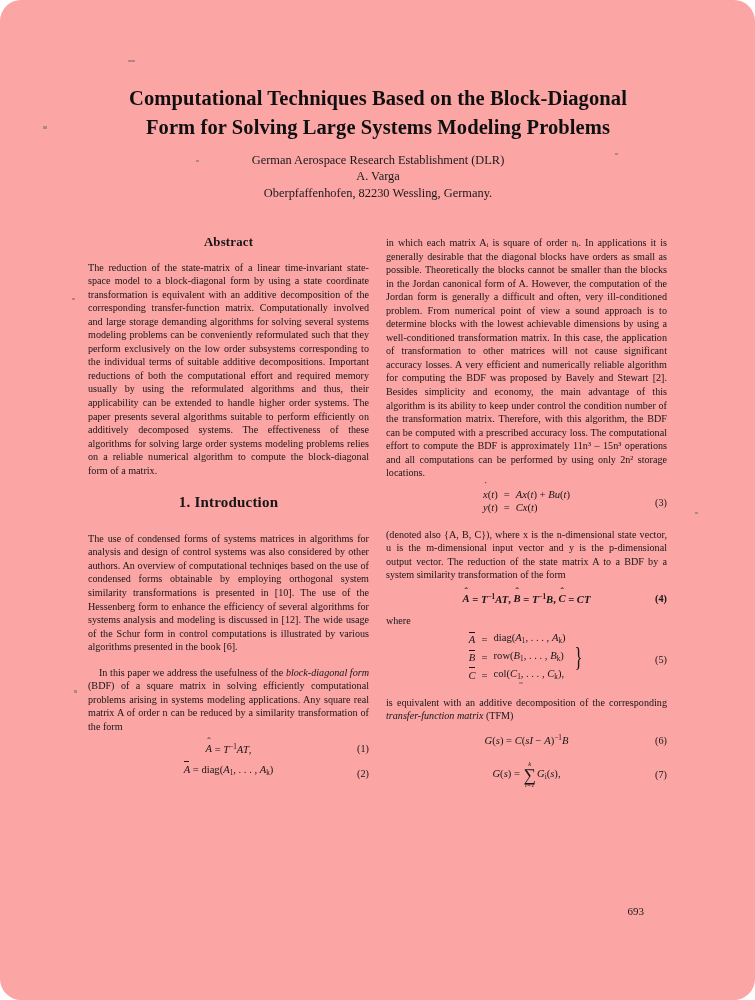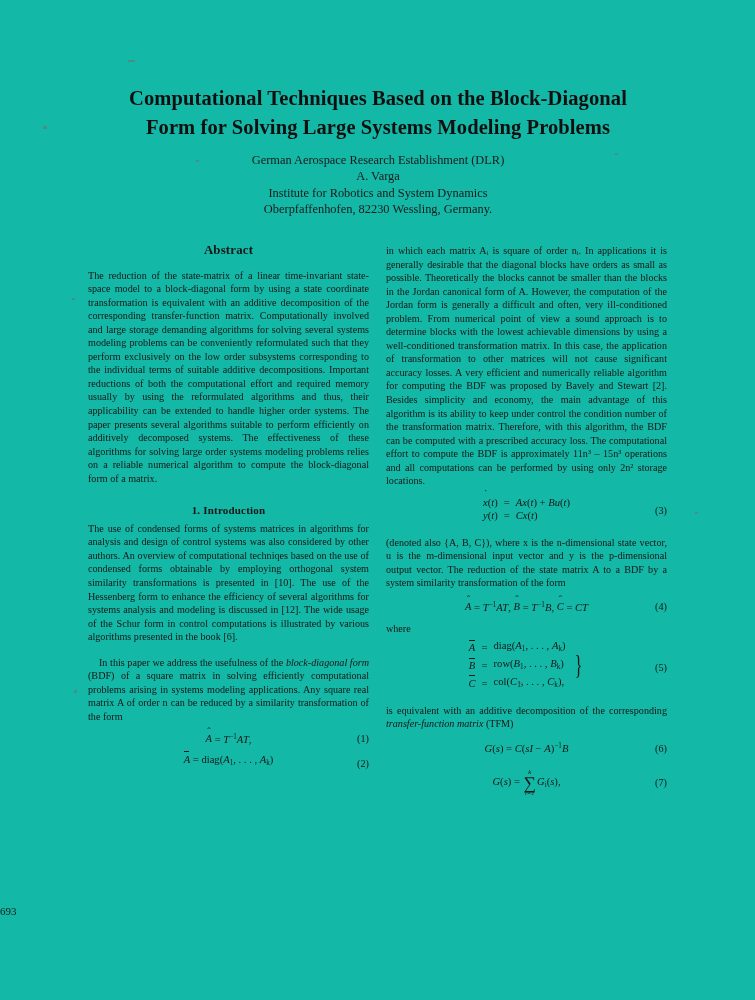--- a/index.html
+++ b/index.html
@@ -13,21 +13,22 @@
     position: relative;
     overflow: hidden;
     font-family: "Liberation Serif", "DejaVu Serif", serif;
     color: #141414;
     -webkit-font-smoothing: antialiased;
   }
 
   .page {
     position: absolute;
     inset: 0;
-    background: #14b8a6;
+    background: #fca5a5;
+    border-radius: 21px;
   }
 
   
   .speck {
     position: absolute;
     background: #6f6f6f;
     opacity: .55;
   }
 
   .title-block {
@@ -60,42 +61,42 @@
 
   .columns {
     position: absolute;
     left: 0;
     top: 0;
     width: 755px;
     height: 1000px;
   }
   .col {
     position: absolute;
-    top: 244px;
+    top: 236px;
     width: 281px;
     text-align: justify;
     font-size: 10.15px;
     line-height: 13.55px;
     color: #161616;
     hyphens: none;
   }
   .col-left  { left: 88px; }
   .col-right { left: 386px; }
 
   .sec-head {
     text-align: center;
     font-weight: bold;
     font-size: 12.8px;
     margin: 0 0 11px 0;
     letter-spacing: .2px;
   }
   .sec-head.intro {
-    font-size: 11px;
+    font-size: 15px;
     margin-top: 19px;
-    margin-bottom: 4px;
+    margin-bottom: 22px;
   }
 
   p.para {
     margin: 0;
     text-indent: 0;
   }
   p.para + p.para { margin-top: 12px; }
   p.indent { text-indent: 11px; }
 
   i, em { font-style: italic; }
@@ -212,21 +213,21 @@
     display: block;
     font-size: 1.65em;
     line-height: .82;
   }
 
   .pagenum {
     position: absolute;
     left: 0;
     top: 905px;
     width: 644px;
-    text-align: left;
+    text-align: right;
     font-size: 11px;
     color: #1a1a1a;
   }
 </style>
 </head>
 <body>
 
 <div class="page">
 
   <span class="speck" style="left:128px;top:60px;width:7px;height:2px;"></span>
@@ -239,21 +240,20 @@
   <span class="speck" style="left:519px;top:682px;width:4px;height:2px;"></span>
 
   <div class="title-block">
     <div class="title-line">Computational Techniques Based on the Block-Diagonal</div>
     <div class="title-line">Form for Solving Large Systems Modeling Problems</div>
   </div>
 
   <div class="author-block">
     <div class="author-line">German Aerospace Research Establishment (DLR)</div>
     <div class="author-line">A. Varga</div>
-    <div class="author-line">Institute for Robotics and System Dynamics</div>
     <div class="author-line">Oberpfaffenhofen, 82230 Wessling, Germany.</div>
   </div>
 
   <div class="columns">
 
     <div class="col col-left">
 
       <div class="sec-head">Abstract</div>
 
       <p class="para">The reduction of the state-matrix of a linear time-invariant state-space model to a block-diagonal form by using a state coordinate transformation is equivalent with an additive decomposition of the corresponding transfer-function matrix. Computationally involved and large storage demanding algorithms for solving several systems modeling problems can be conveniently reformulated such that they perform exclusively on the low order subsystems corresponding to the individual terms of suitable additive decompositions. Important reductions of both the computational effort and required memory usually by using the reformulated algorithms and thus, their applicability can be extended to handle higher order systems. The paper presents several algorithms suitable to perform efficiently on additively decomposed systems. The effectiveness of these algorithms for solving large order systems modeling problems relies on a reliable numerical algorithm to compute the block-diagonal form of a matrix.</p>
@@ -297,21 +297,21 @@
               <td class="rhs"><span class="mvar">Cx</span>(<span class="mvar">t</span>)</td>
             </tr>
           </tbody>
             </table>
         </span>
         <span class="num">(3)</span>
       </div>
 
       <p class="para">(denoted also {A, B, C}), where x is the n-dimensional state vector, u is the m-dimensional input vector and y is the p-dimensional output vector. The reduction of the state matrix A to a BDF by a system similarity transformation of the form</p>
 
-      <div class="eq" style="margin:9px 0 8px 0;">
+      <div class="eq" style="margin:9px 0 8px 0;font-weight:bold;">
         <span class="body"><span class="hat">A</span> = <span class="mvar">T</span><sup class="sp">−1</sup><span class="mvar">AT</span>, <span class="hat">B</span> = <span class="mvar">T</span><sup class="sp">−1</sup><span class="mvar">B</span>, <span class="hat">C</span> = <span class="mvar">CT</span></span>
         <span class="num">(4)</span>
       </div>
 
       <p class="para">where</p>
 
       <div class="eq tall" style="margin:4px 0 8px 0;">
         <span class="body">
           <table class="eqgrid">
             <tbody>

